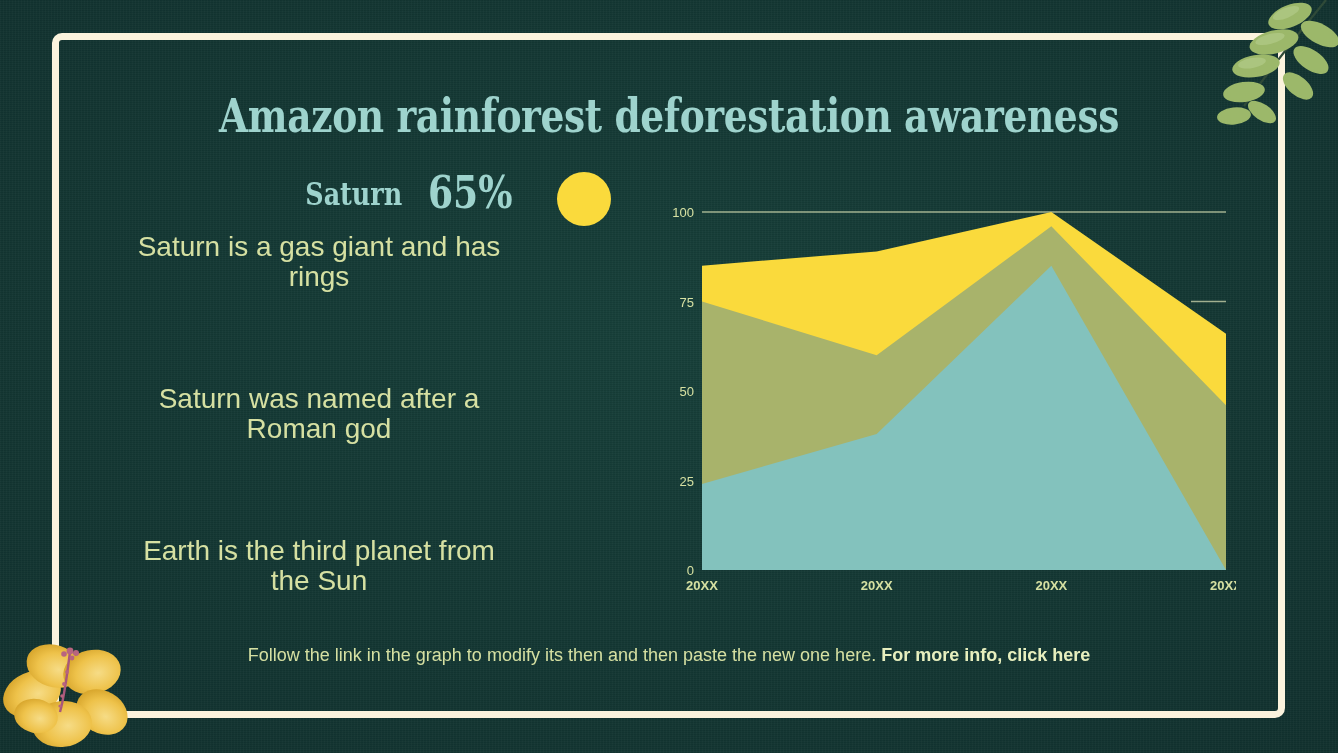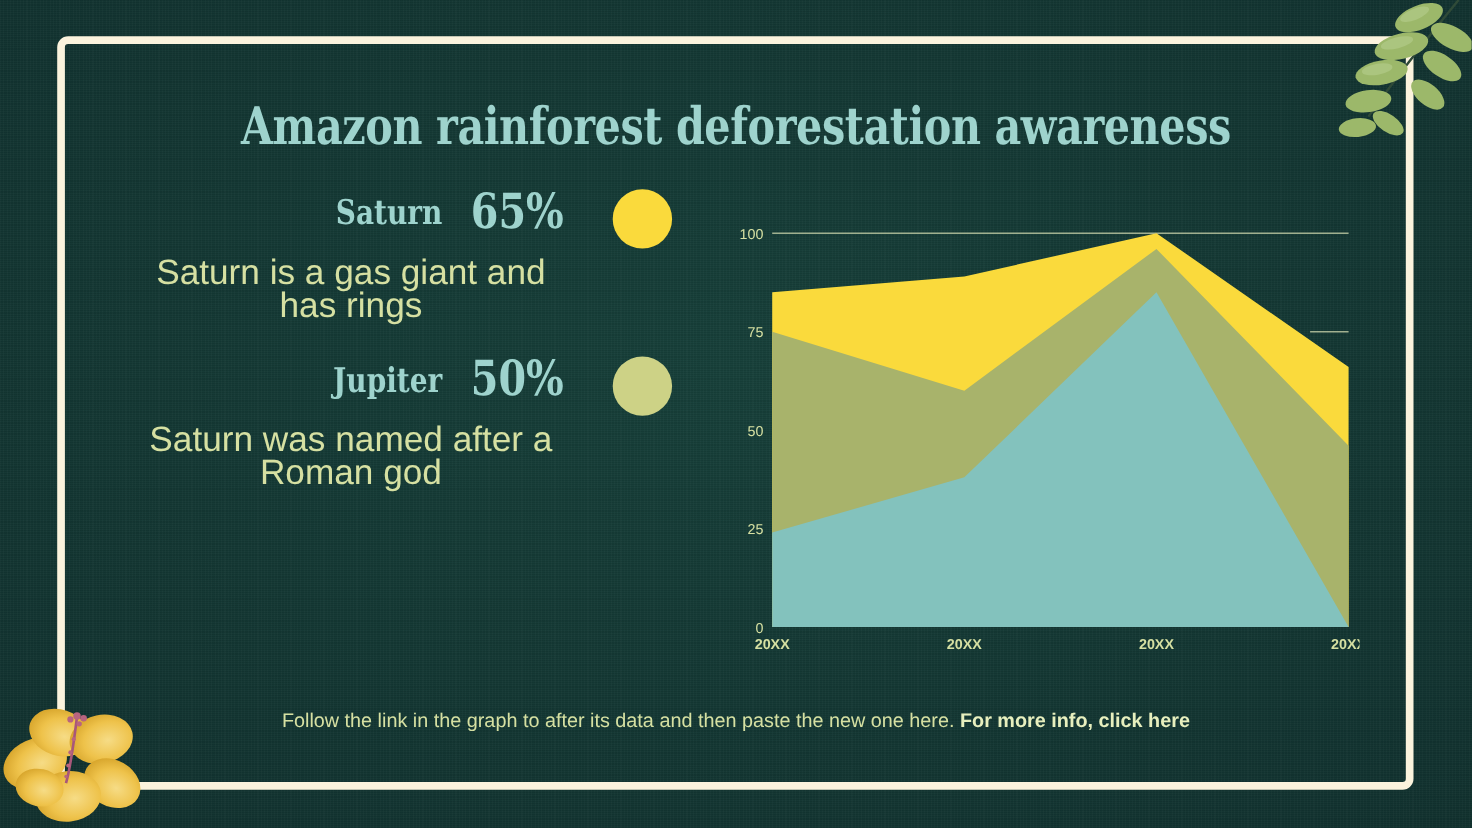--- a/index.html
+++ b/index.html
@@ -69,21 +69,21 @@
     white-space:nowrap;
   }
   .stat-dot{
     position:absolute;left:437px;top:2px;
     width:54px;height:54px;border-radius:50%;
   }
   .stat-desc{
     position:absolute;left:0;top:62px;width:398px;
     text-align:center;
     color:#d6e0a2;
-    font-size:32px;
+    font-size:28px;
     line-height:30px;
     font-family:"Liberation Sans", sans-serif;
   }
 
   
   #chart{
     position:absolute;left:666px;top:196px;width:570px;height:400px;
   }
   #chart svg{display:block;}
   .ytick{
@@ -124,29 +124,25 @@
     <div class="stat-block">
       <div class="stat-head">
         <span class="stat-name">Saturn</span>
         <span class="stat-pct">65%</span>
         <span class="stat-dot" style="background:#fada3c"></span>
       </div>
       <div class="stat-desc">Saturn is a gas giant and has rings</div>
     </div>
 
     <div class="stat-block">
-      <div class="stat-head">
-        <span class="stat-name">Jupiter</span>
-        <span class="stat-pct">50%</span>
-        <span class="stat-dot" style="background:#cdd286"></span>
-      </div>
       <div class="stat-desc">Saturn was named after a Roman god</div>
     </div>
 
     <div class="stat-block">
+      <div class="stat-desc">Earth is the third planet from the Sun</div>
     </div>
 
   </div>
 
   <div id="chart">
     <svg width="570" height="400" viewBox="0 0 570 400">
       <g id="chart-grid">
           <line x1="36" x2="560" y1="16" y2="16" class="gridline"></line>
           <line x1="525" x2="560" y1="105.5" y2="105.5" class="gridline"></line>
         </g>
@@ -165,21 +161,21 @@
       <g id="chart-xticks">
           <text x="36" y="394" class="xtick">20XX</text>
           <text x="210.66666666666666" y="394" class="xtick">20XX</text>
           <text x="385.3333333333333" y="394" class="xtick">20XX</text>
           <text x="560" y="394" class="xtick">20XX</text>
         </g>
     </svg>
   </div>
 
   <div id="footer">
-    <span>Follow the link in the graph to after its data and then paste the new one here.</span>
+    <span>Follow the link in the graph to modify its then and then paste the new one here.</span>
     <b>For more info, click here</b>
   </div>
 
   <svg id="leaf-deco" viewBox="0 0 160 170">
     <g>
       <path d="M148 6 C120 40 90 78 66 112" stroke="#2f4a38" stroke-width="2.2" fill="none"></path>
       <g fill="#9cb86a">
         <ellipse cx="112" cy="22" rx="23" ry="11" transform="rotate(-22 112 22)"></ellipse>
         <ellipse cx="142" cy="40" rx="21" ry="10" transform="rotate(28 142 40)"></ellipse>
         <ellipse cx="96" cy="48" rx="25" ry="11.5" transform="rotate(-14 96 48)"></ellipse>

